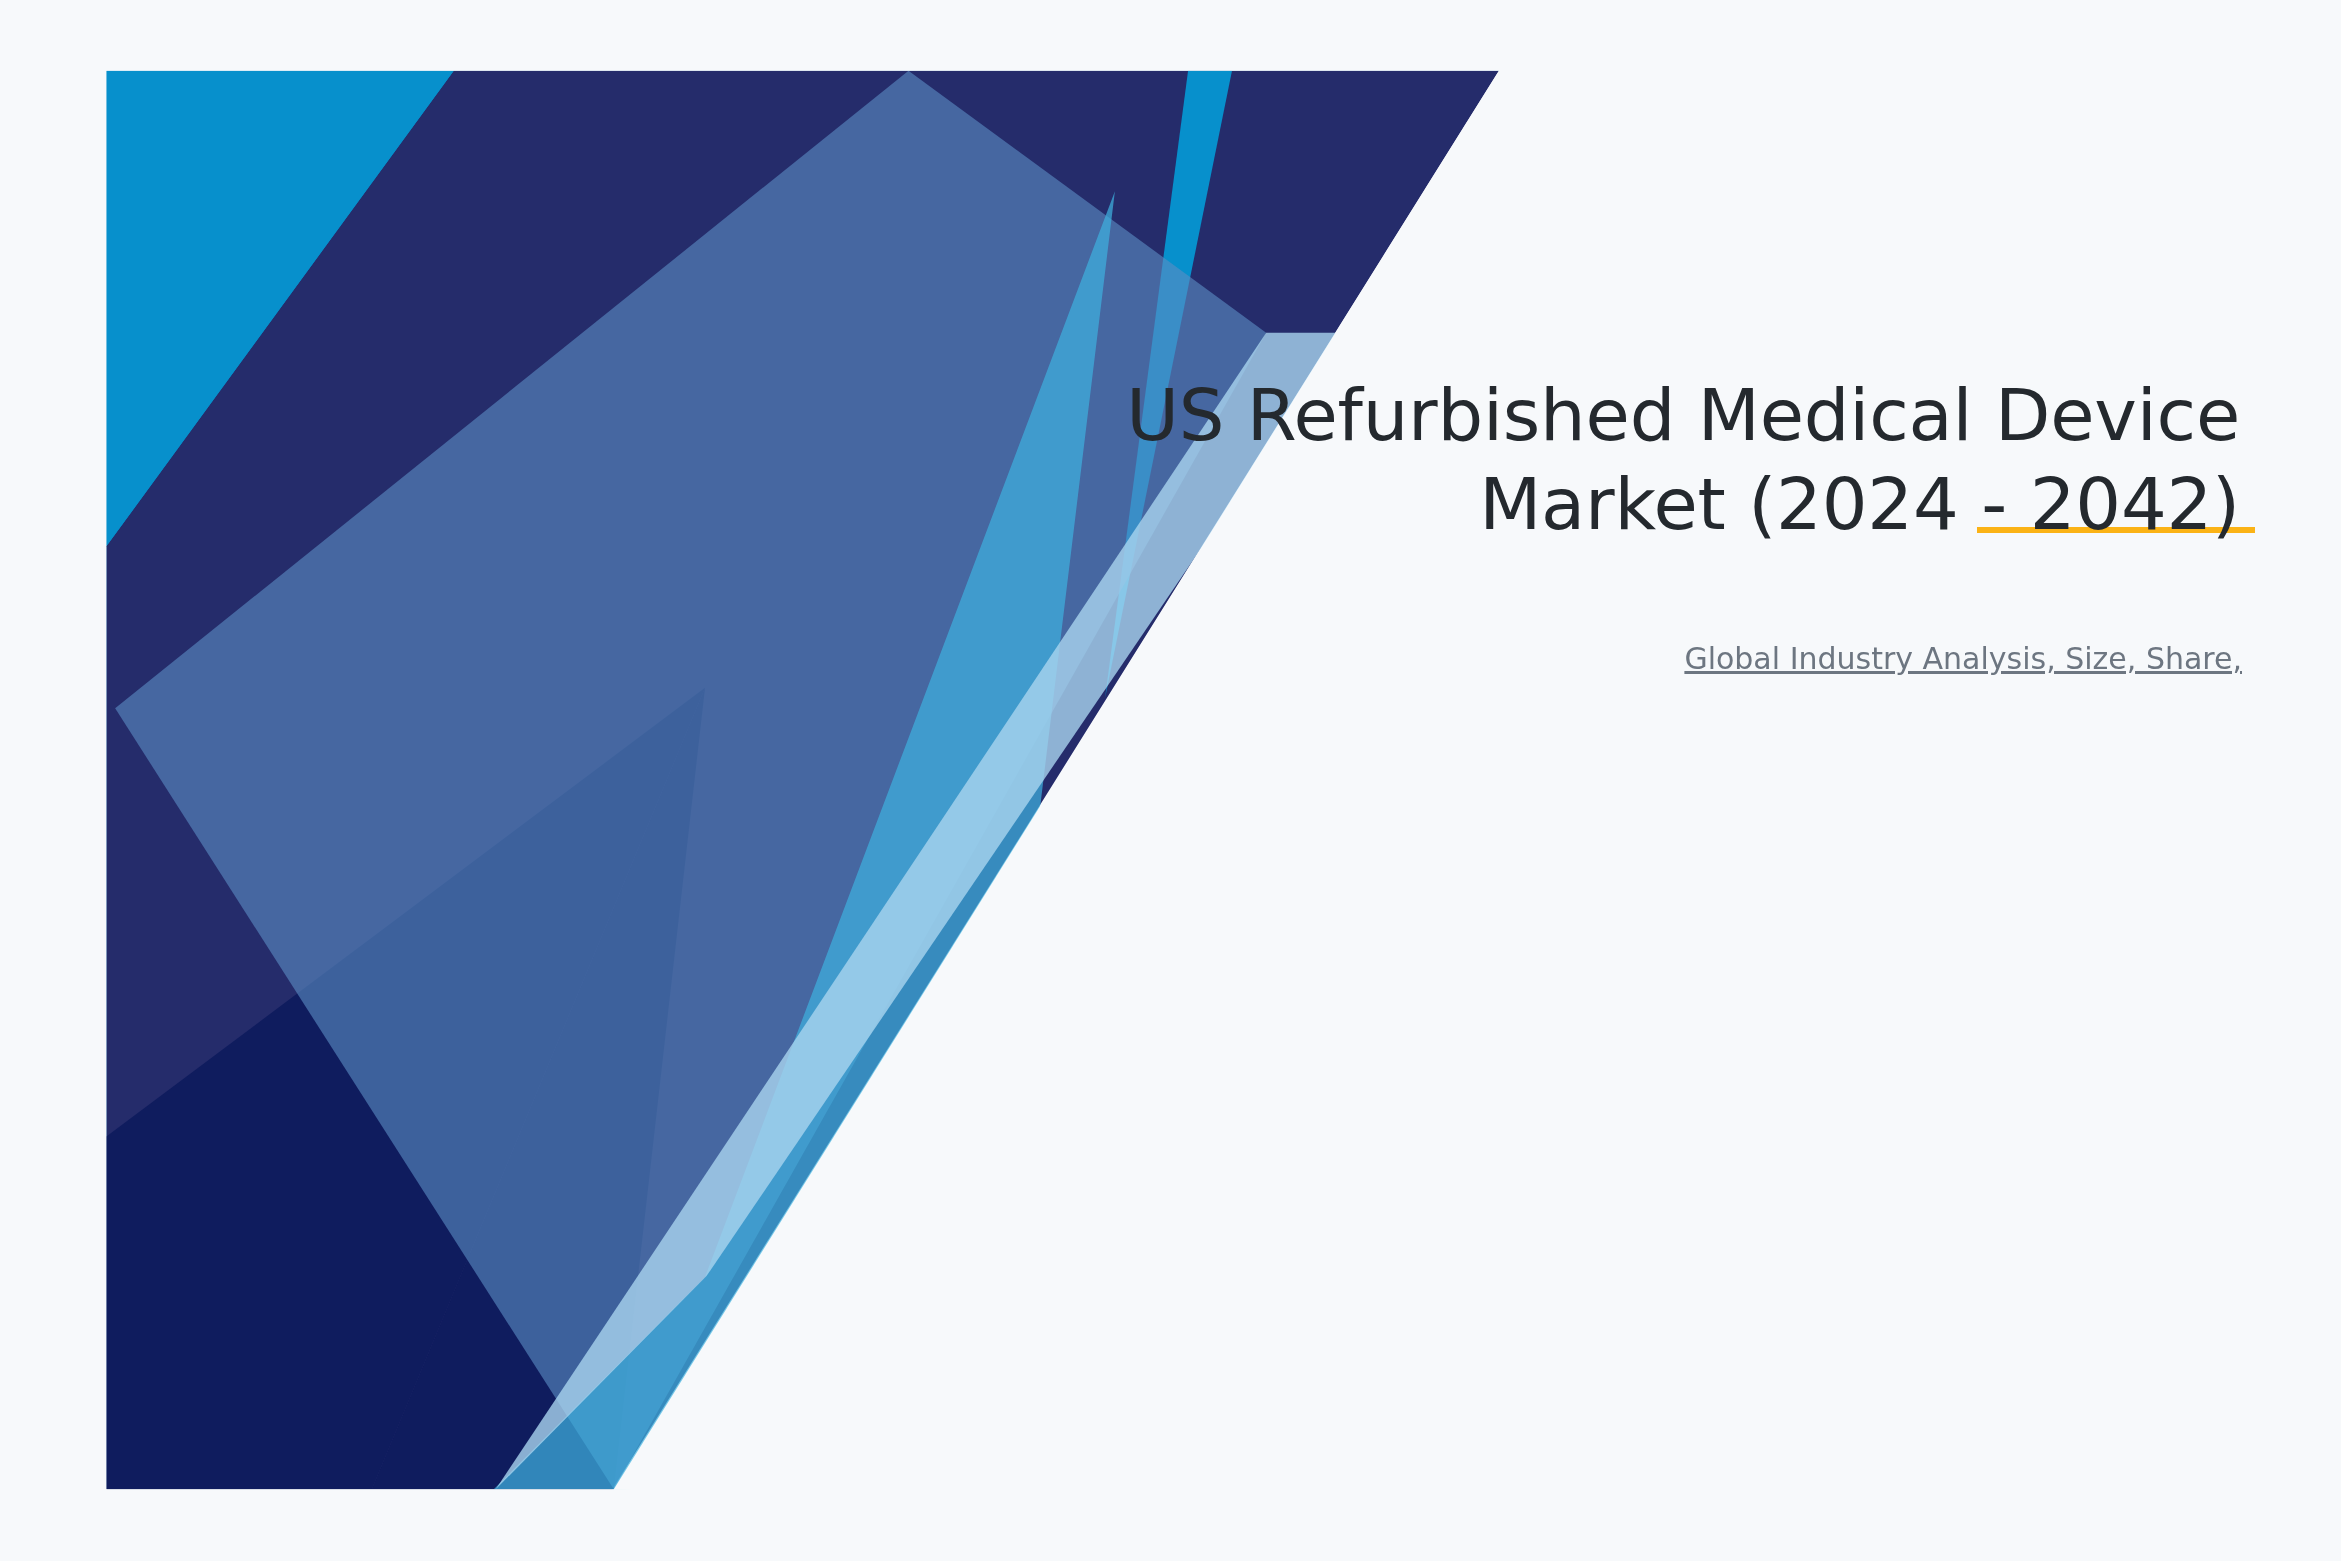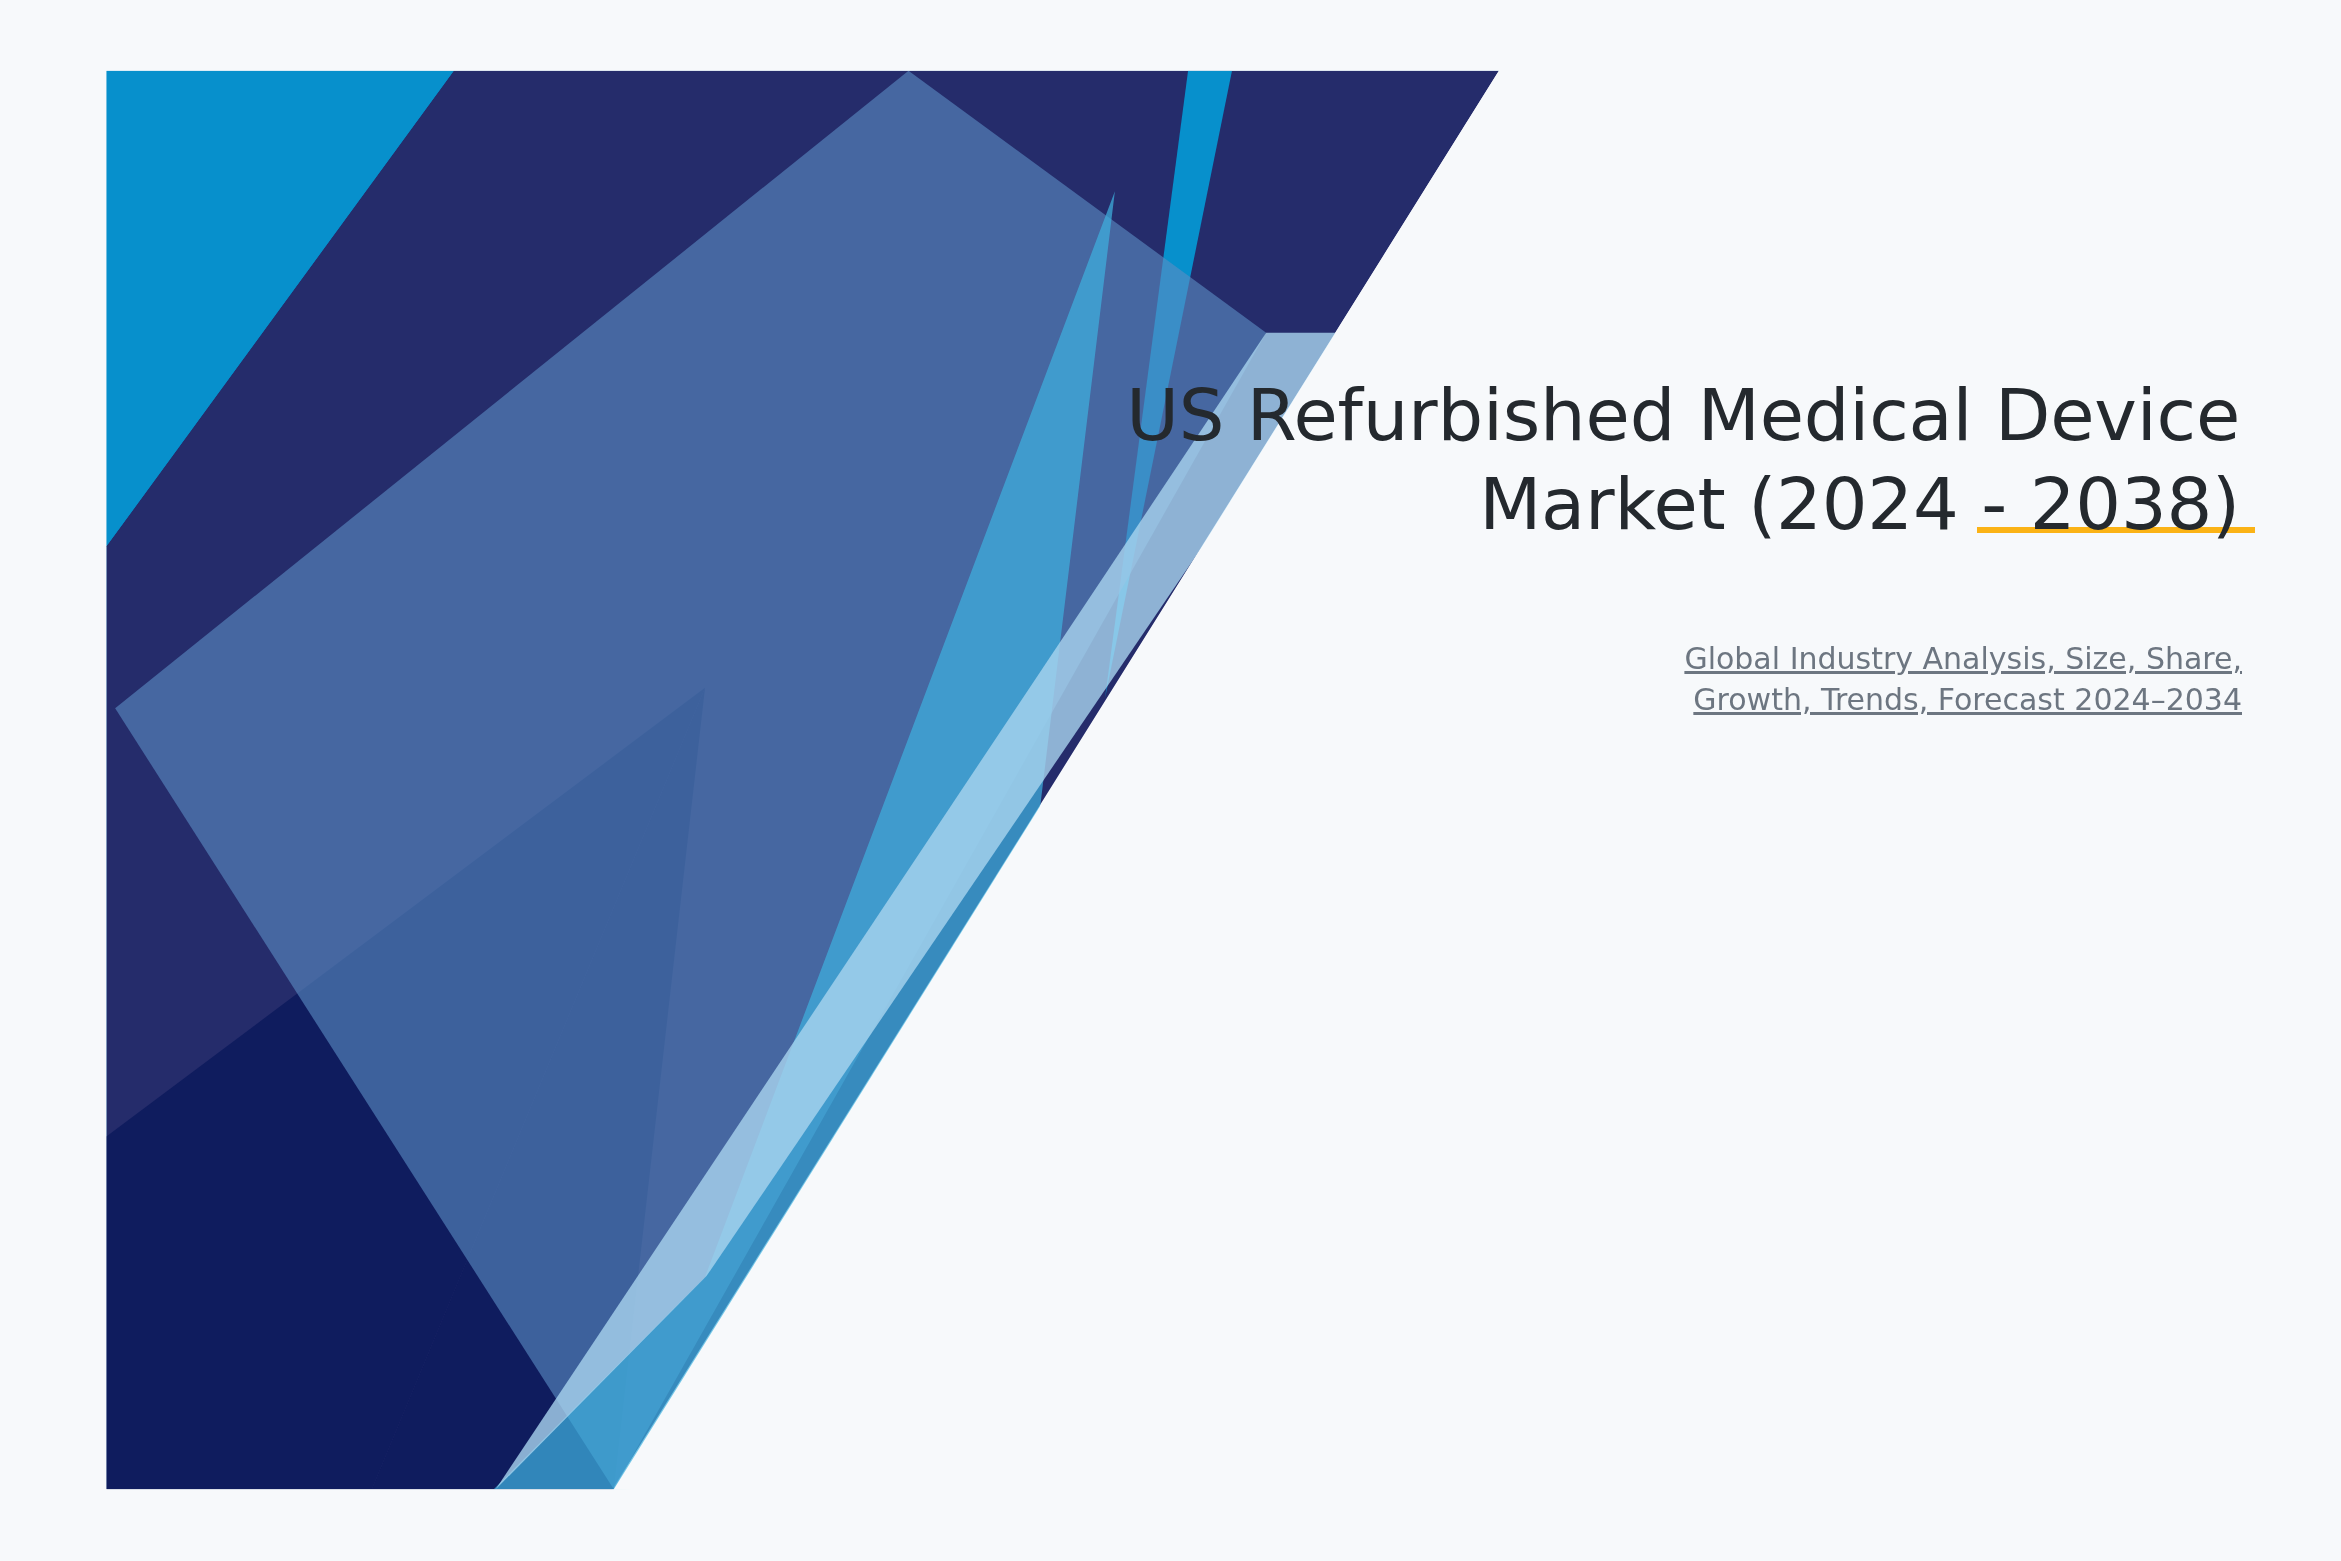--- a/index.html
+++ b/index.html
@@ -92,22 +92,21 @@
       <rect x="0" y="3053" width="4800" height="147" fill="#f7f9fb"></rect>
       <rect x="0" y="0" width="218" height="3200" fill="#f7f9fb"></rect>
       <rect x="0" y="0" width="4800" height="145" fill="#f7f9fb"></rect>
     </g>
   </svg>
 
   <div id="accent-underline"></div>
 
   <div id="text-block">
     <span class="title-line">US Refurbished Medical Device</span>
-    <span class="title-line">Market (2024 - 2038)</span>
+    <span class="title-line">Market (2024 - 2042)</span>
   </div>
 
   <div id="subtitle">
     <span class="sub-line">Global Industry Analysis, Size, Share,</span>
-    <span class="sub-line">Growth, Trends, Forecast 2024–2034</span>
   </div>
 
 </div>
 
 
 </body></html>

